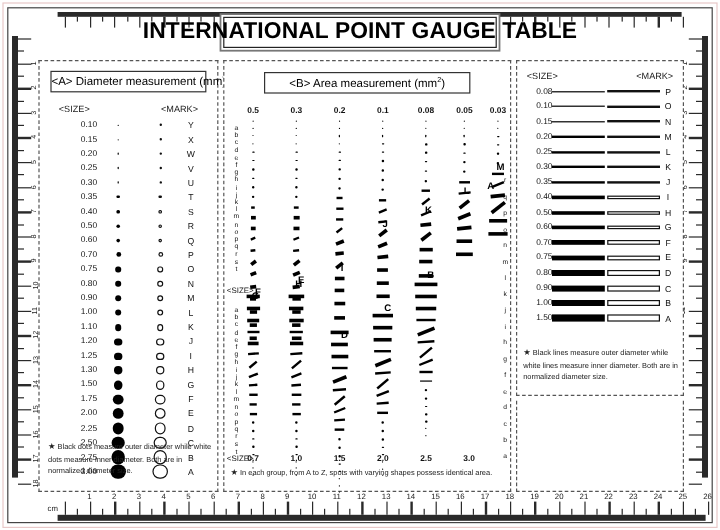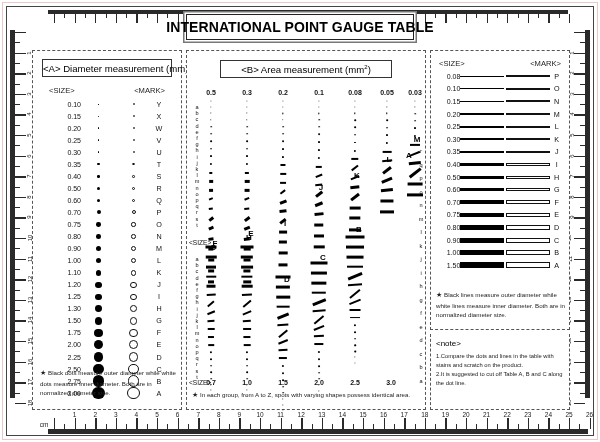--- a/index.html
+++ b/index.html
@@ -53,21 +53,21 @@
   .ttick.major{ height:9px; width:1.3px;}
   .ttick.minor{ height:4px;}
 
   
   .title-wrap{
     position:absolute; left:186px; top:14px; width:228px; height:26px;
     border:1.5px solid #222; background:#fff;
     display:flex; align-items:center; justify-content:center;
     box-shadow: 0 0 0 1.5px #fff, 0 0 0 3px #777;
   }
-  .title-wrap .t{ font-size:14px; font-weight:bold; letter-spacing:0.1px; color:#000;
+  .title-wrap .t{ font-size:19px; font-weight:bold; letter-spacing:0.1px; color:#000;
                   font-family:"Liberation Sans", sans-serif; white-space:nowrap;}
 
   
   .panel{ position:absolute; border:1px dashed #555; background:#fff; }
   .panel-a{ left:32px; top:50px; width:150px; height:360px; }
   .panel-b{ left:186px; top:50px; width:240px; height:360px; }
   .panel-c{ left:430px; top:50px; width:140px; height:280px; }
   .panel-note{ left:430px; top:334px; width:140px; height:76px; border:1px dashed #555; border-top:none;}
 
   .panel-head{
@@ -1109,19 +1109,14 @@
           <div class="mk">A</div>
         </div>
       </div>
   </div>
   <div class="fnote fnote-c">
     <span class="star">★</span>
     <span>Black lines measure outer diameter while white lines measure inner diameter. Both are in normalized diameter size.</span>
   </div>
 
   <div class="panel panel-note"></div>
-  <div class="note-box">
-    <div class="nt">&lt;note&gt;</div>
-    <div>1.Compare the dots and lines in the table with stains and scratch on the product.</div>
-    <div>2.It is suggested to cut off Table A, B and C along the dot line.</div>
-  </div>
 
 </div>
 
 </body></html>

